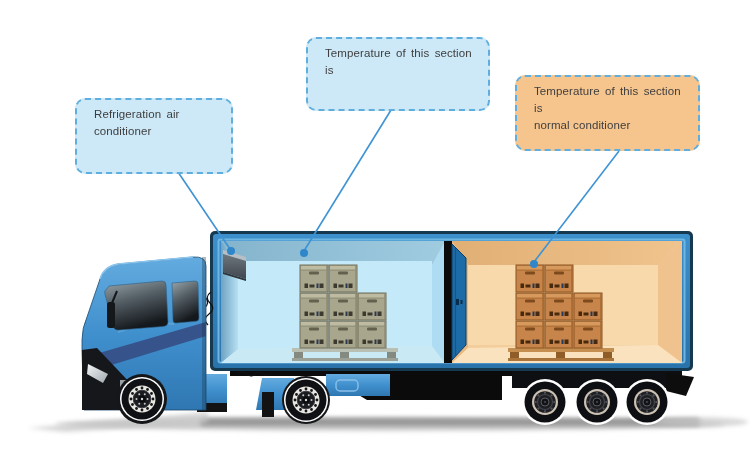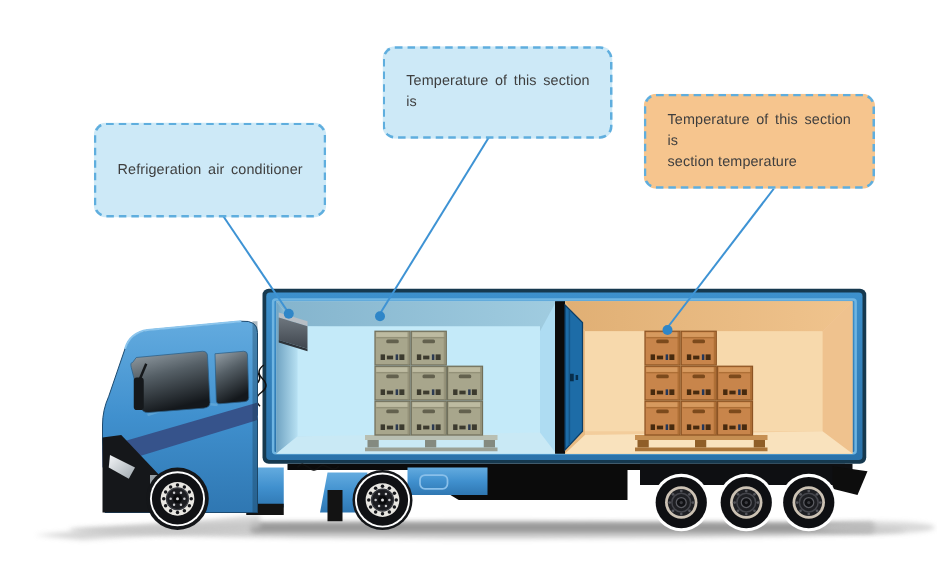--- a/index.html
+++ b/index.html
@@ -1,24 +1,24 @@
 <!DOCTYPE html>
 <html><head>
 <meta charset="utf-8">
 <style>
   html,body{margin:0;padding:0;background:#ffffff;}
   .stage{position:relative;width:750px;height:453px;overflow:hidden;background:#ffffff;
          font-family:"Liberation Sans", sans-serif;}
   .stage svg{position:absolute;left:0;top:0;}
   .callout{position:absolute;box-sizing:border-box;border:2px dashed #5FAEDE;border-radius:10px;
-           display:flex;flex-direction:column;justify-content:center;
+           display:flex;flex-direction:column;
            padding:6px 10px 6px 17px;font-size:11.5px;line-height:17px;color:#3e3e3e;
            letter-spacing:.1px;}
   .callout .l1{word-spacing:2px;}
-  #callout-ac{left:75px;top:98px;width:186px;height:76px;background:#CDE9F7;}
+  #callout-ac{left:75px;top:98px;width:158px;height:76px;background:#CDE9F7;}
   #callout-cold{left:306px;top:37px;width:184px;height:74px;background:#CDE9F7;}
   #callout-normal{left:515px;top:75px;width:185px;height:76px;background:#F6C58E;}
 </style>
 </head>
 <body>
 
 <div class="stage">
 
 <svg width="750" height="453" viewBox="0 0 750 453">
   <defs>
@@ -294,16 +294,16 @@
   <div class="callout" id="callout-ac">
     <span class="l1">Refrigeration air conditioner</span>
   </div>
 
   <div class="callout" id="callout-cold">
     <span class="l1">Temperature of this section is</span>
   </div>
 
   <div class="callout" id="callout-normal">
     <span class="l1">Temperature of this section is</span>
-    <span>section temperature</span>
+    <span>normal conditioner</span>
   </div>
 
 </div>
 
 </body></html>

